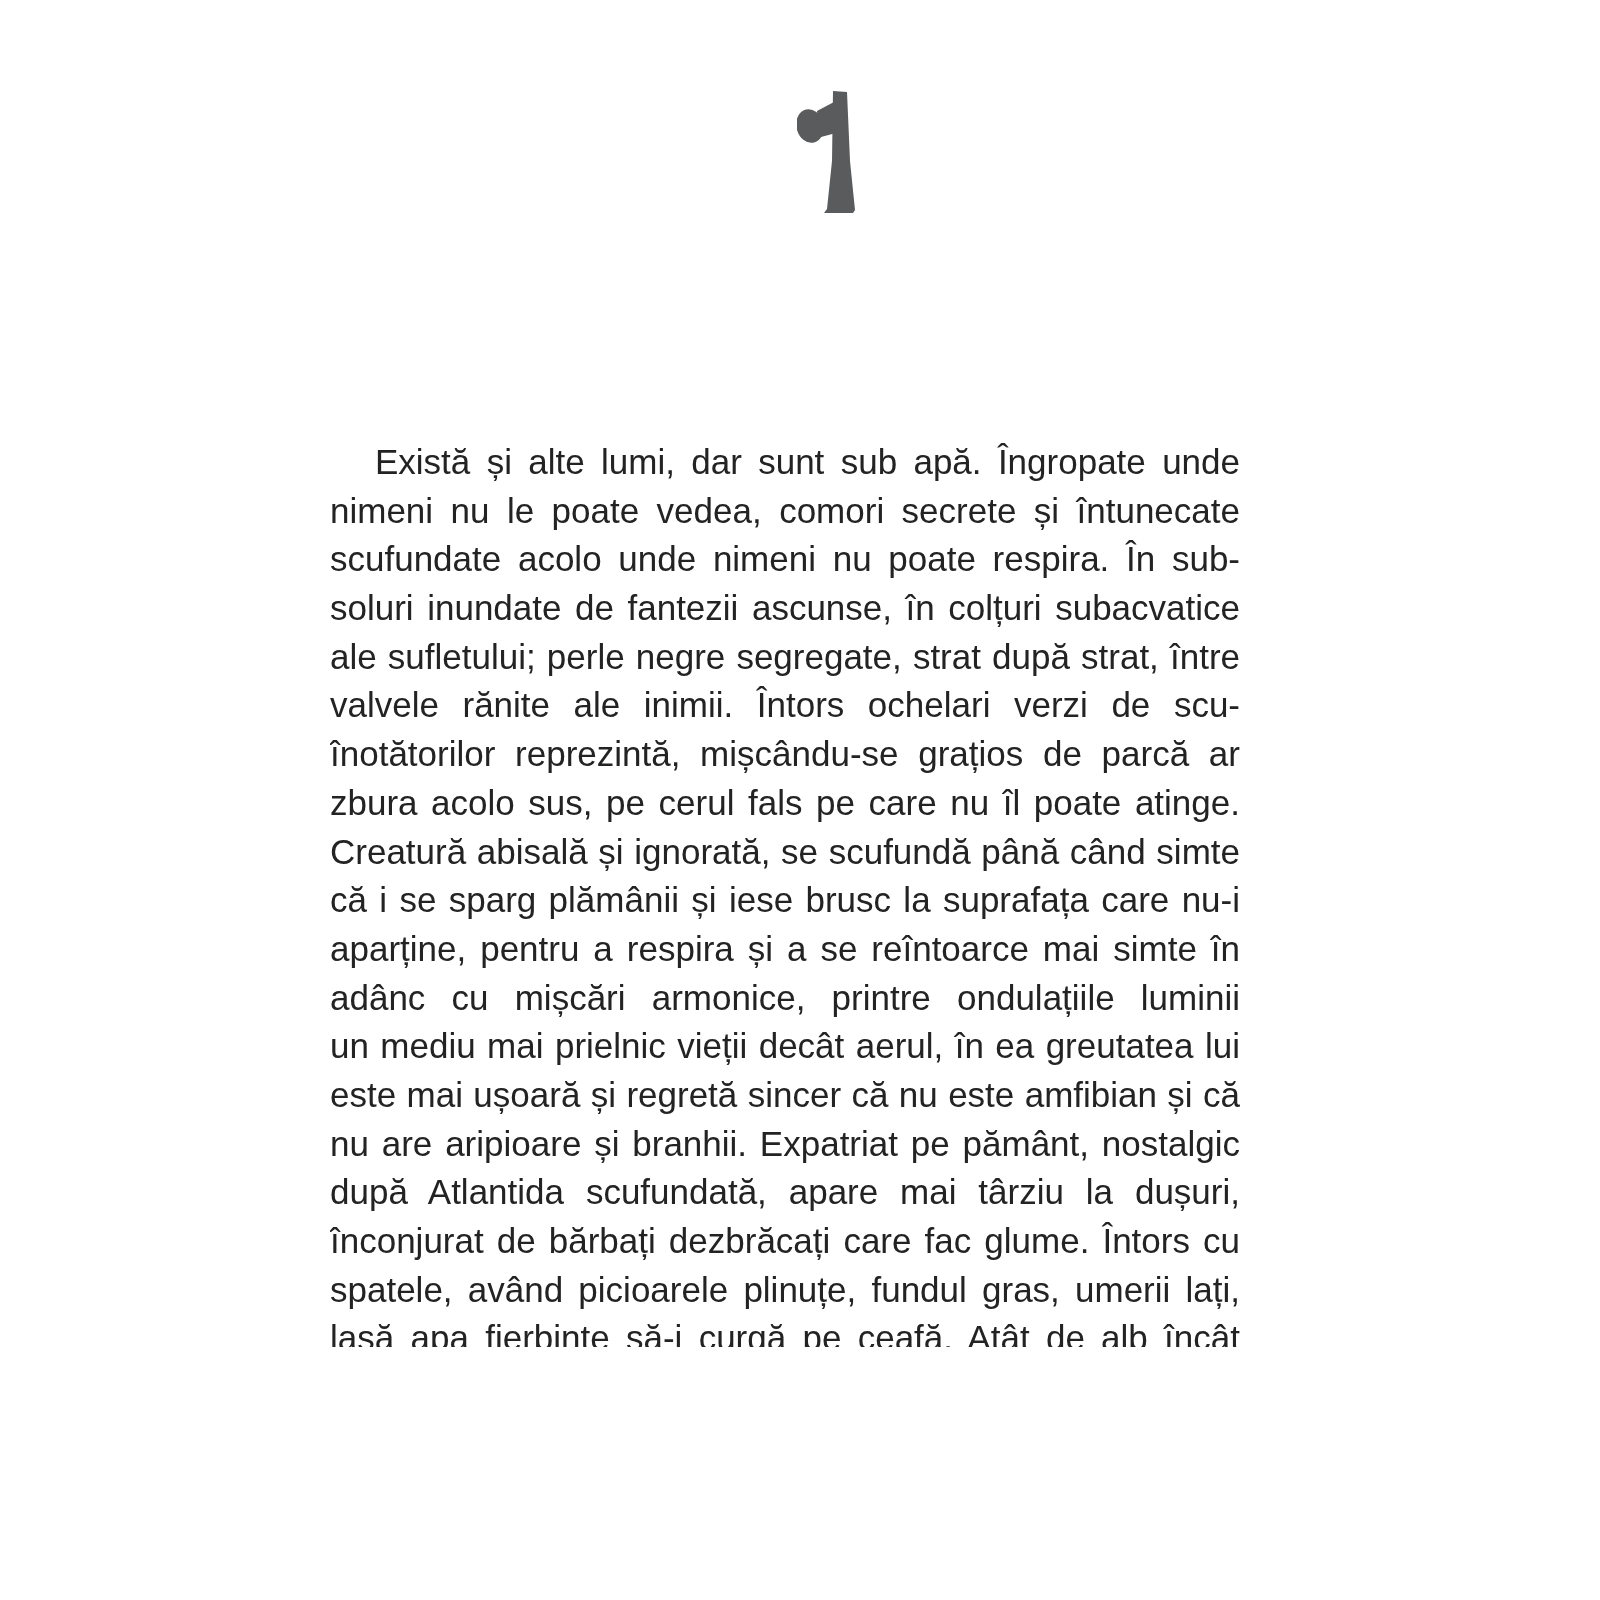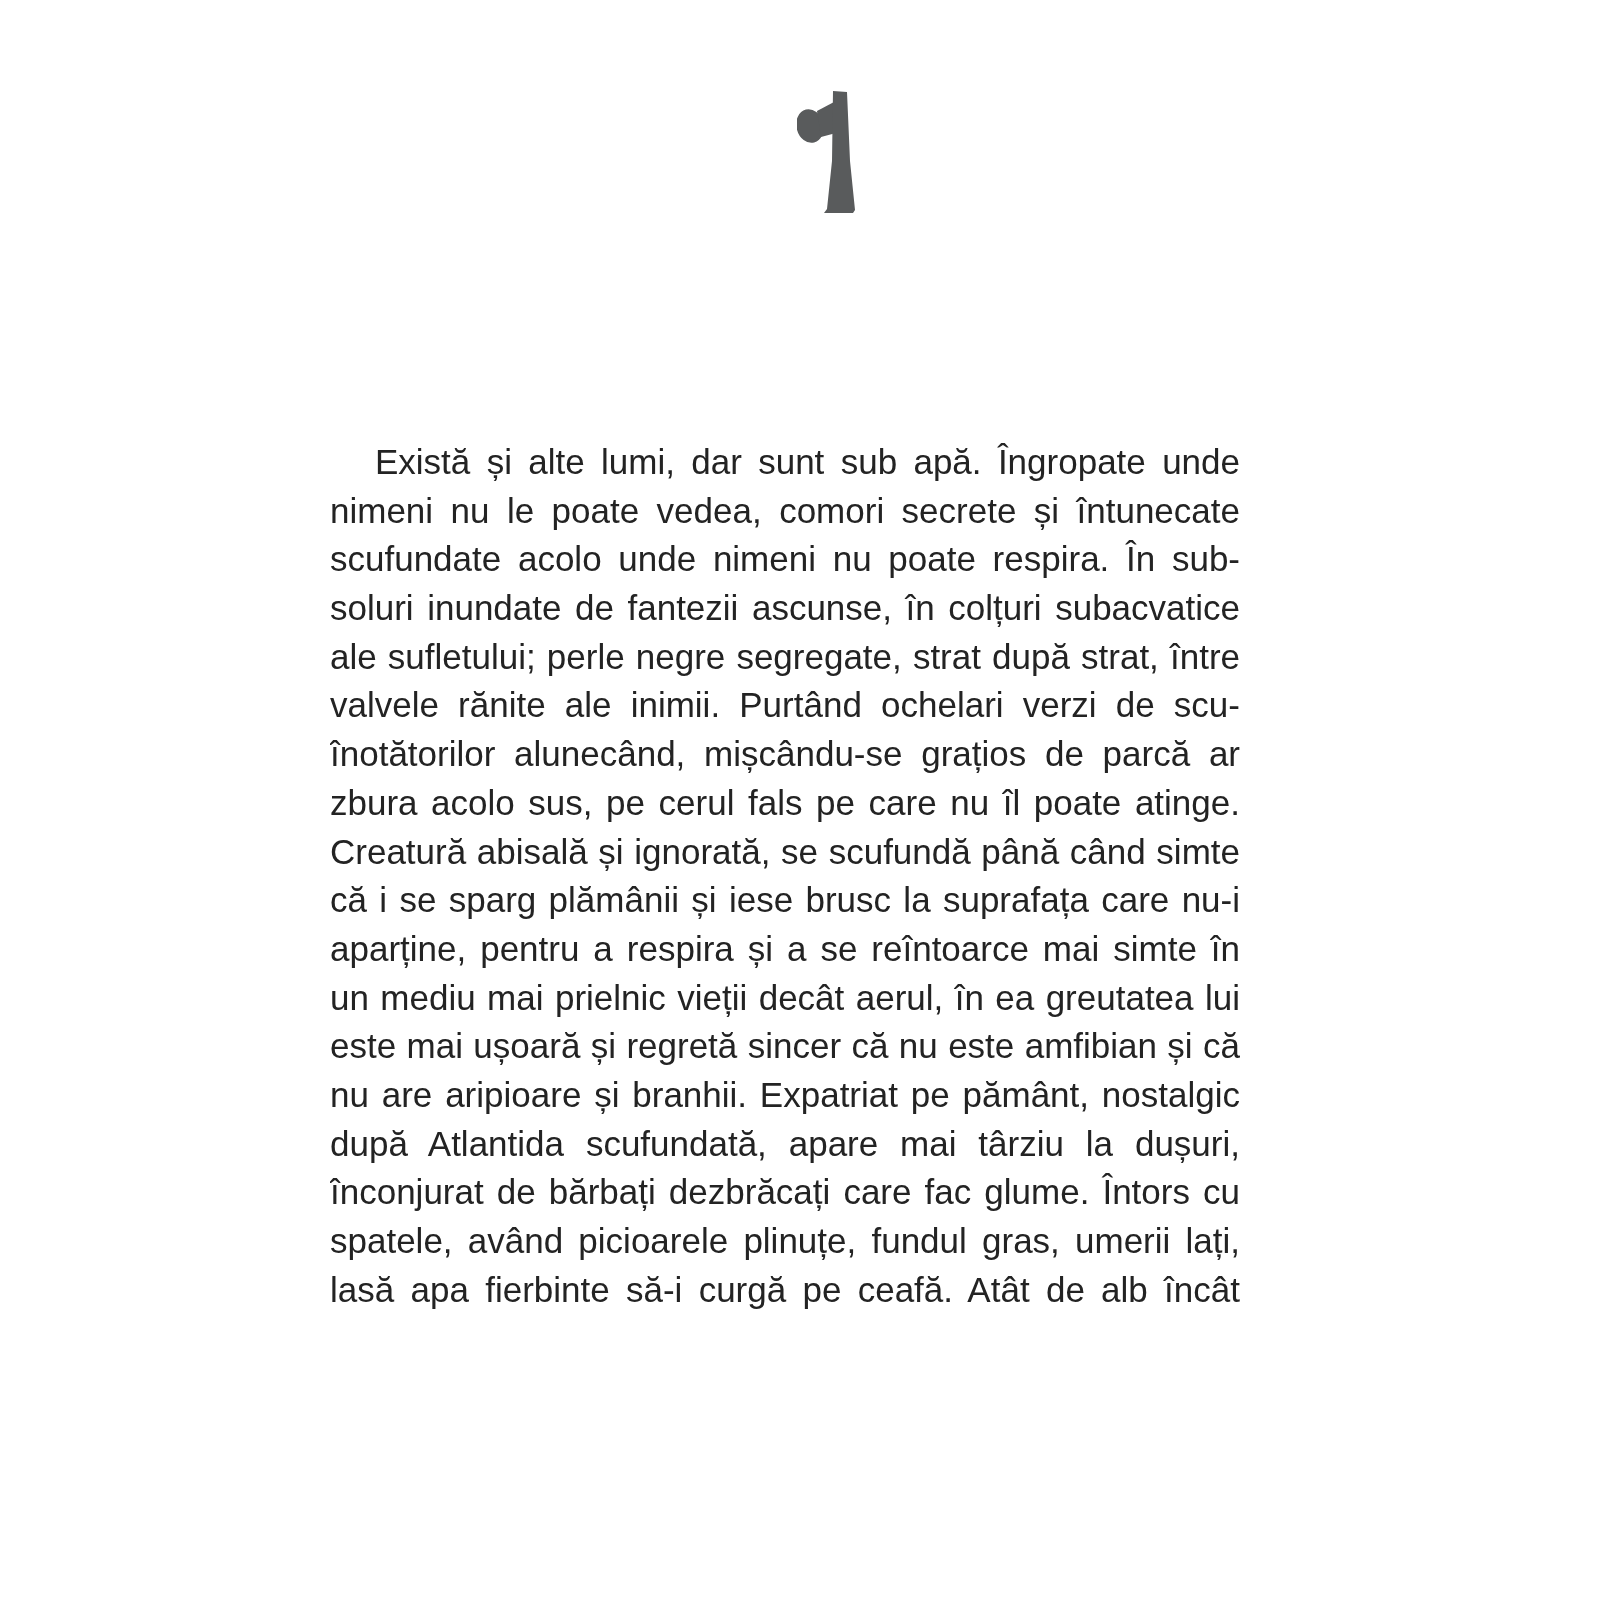--- a/index.html
+++ b/index.html
@@ -84,26 +84,27 @@
       </g>
     </svg>
   </figure>
 
   <main class="body-text">
     <p class="line first">Există și alte lumi, dar sunt sub apă. Îngropate unde</p>
     <p class="line">nimeni nu le poate vedea, comori secrete și întunecate</p>
     <p class="line">scufundate acolo unde nimeni nu poate respira. În sub-</p>
     <p class="line">soluri inundate de fantezii ascunse, în colțuri subacvatice</p>
     <p class="line">ale sufletului; perle negre segregate, strat după strat, între</p>
-    <p class="line">valvele rănite ale inimii. Purtând ochelari verzi de scu-</p>
-    <p class="line">înotătorilor alunecând, mișcându-se grațios de parcă ar</p>
+    <p class="line">valvele rănite ale inimii. Întors ochelari verzi de scu-</p>
+    <p class="line">înotătorilor reprezintă, mișcându-se grațios de parcă ar</p>
     <p class="line">zbura acolo sus, pe cerul fals pe care nu îl poate atinge.</p>
     <p class="line">Creatură abisală și ignorată, se scufundă până când simte</p>
     <p class="line">că i se sparg plămânii și iese brusc la suprafața care nu-i</p>
     <p class="line">aparține, pentru a respira și a se reîntoarce mai simte în</p>
+    <p class="line">adânc cu mișcări armonice, printre ondulațiile luminii</p>
     <p class="line">un mediu mai prielnic vieții decât aerul, în ea greutatea lui</p>
     <p class="line">este mai ușoară și regretă sincer că nu este amfibian și că</p>
     <p class="line">nu are aripioare și branhii. Expatriat pe pământ, nostalgic</p>
     <p class="line">după Atlantida scufundată, apare mai târziu la dușuri,</p>
     <p class="line">înconjurat de bărbați dezbrăcați care fac glume. Întors cu</p>
     <p class="line">spatele, având picioarele plinuțe, fundul gras, umerii lați,</p>
     <p class="line">lasă apa fierbinte să-i curgă pe ceafă. Atât de alb încât</p>
   </main>
 
   <footer class="footer">

